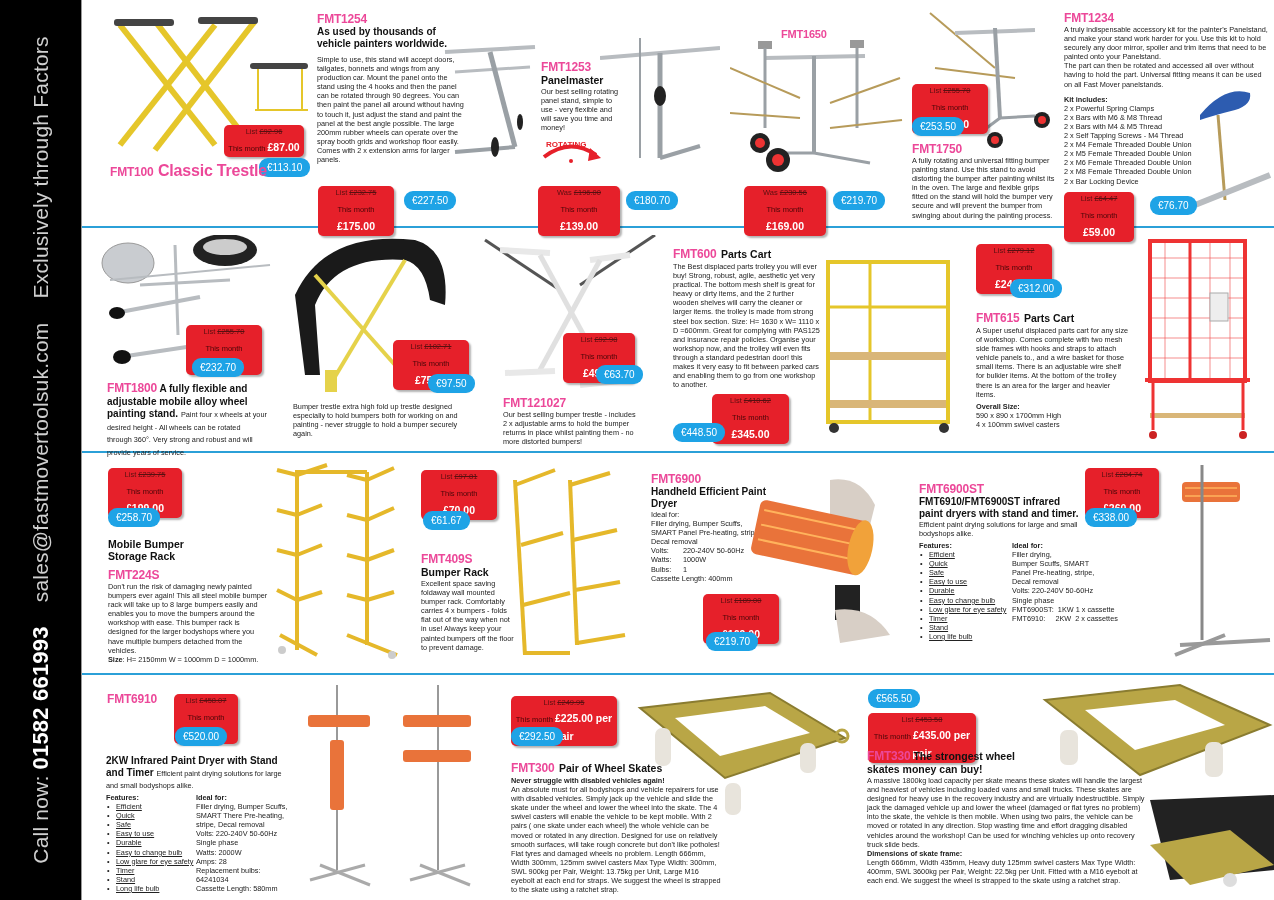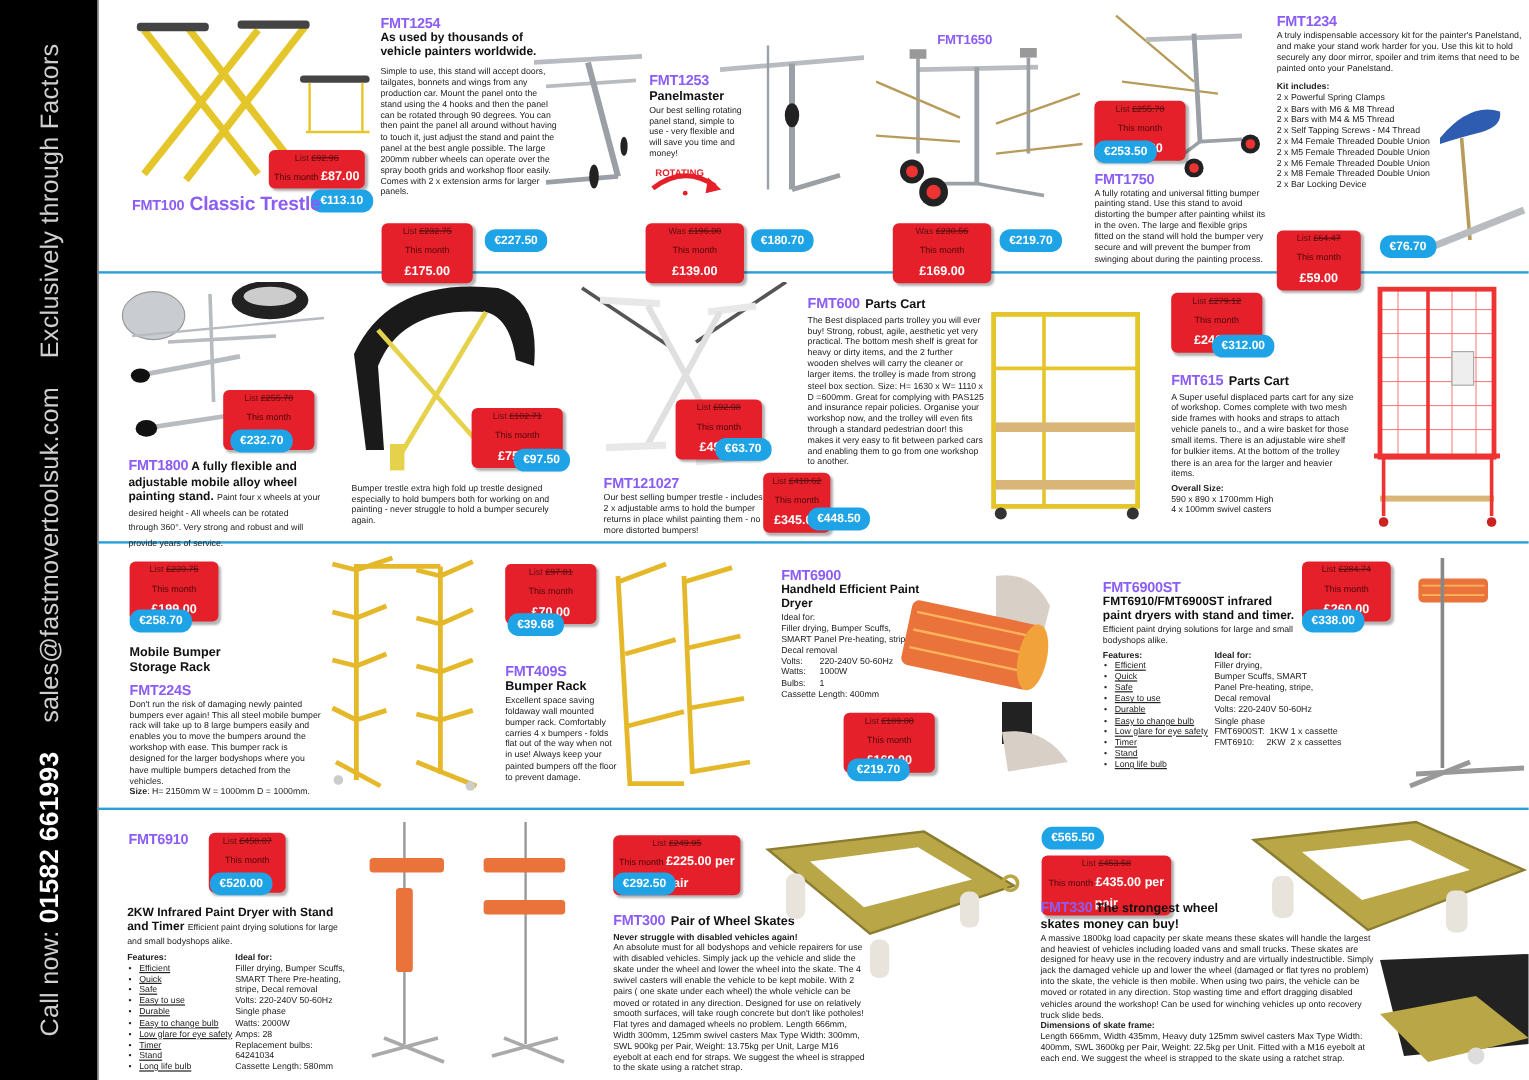--- a/index.html
+++ b/index.html
@@ -7,31 +7,31 @@
   body { font-family: "Liberation Sans", sans-serif; color: #222; position: relative; }
 
   .sidebar { position: absolute; left: 0; top: 0; width: 82px; height: 900px; background: #000; border-right: 1px solid #999; }
   .side-text { position: absolute; left: 41px; top: 450px; transform: translate(-50%, -50%) rotate(-90deg); white-space: nowrap; color: #cfcfcf; font-size: 21px; font-weight: 300; letter-spacing: 0.2px; width: 900px; text-align: center; }
   .side-text .phone { color: #fff; font-weight: bold; font-size: 22px; }
   .side-text .gap { display: inline-block; width: 18px; }
 
   .divider { position: absolute; left: 82px; width: 1192px; height: 2px; background: #2ba0d8; }
 
   .abs { position: absolute; }
-  .code { color: #8b5cf6; font-weight: bold; font-size: 12px; font-family: "Liberation Sans", sans-serif; letter-spacing: -0.2px; }
+  .code { color: #ec4899; font-weight: bold; font-size: 12px; font-family: "Liberation Sans", sans-serif; letter-spacing: -0.2px; }
   .title { font-weight: bold; font-size: 10.5px; color: #111; line-height: 13px; }
   .desc { font-size: 7.3px; line-height: 9.1px; color: #222; }
   .desc b, .bold { font-weight: bold; }
 
   .tag-red { position: absolute; background: #e6202a; border-radius: 5px; color: #fff; text-align: center; box-shadow: 2px 2px 2px rgba(0,0,0,0.3); padding: 2px 4px; }
   .tag-red .list { font-size: 7.5px; color: #5a0f10; line-height: 10px; display: block; }
   .tag-red .list s { color: #5a0f10; }
   .tag-red .now { font-size: 7.5px; color: #4a0608; line-height: 12px; }
   .tag-red .now b { color: #fff; font-size: 10.5px; font-weight: bold; }
-  .tag-blue { position: absolute; background: #1ea3e6; border-radius: 9px; color: #fff; font-weight: bold; font-size: 10px; padding: 4px 8px; text-align: left; }
+  .tag-blue { position: absolute; background: #1ea3e6; border-radius: 9px; color: #fff; font-weight: normal; font-size: 10px; padding: 4px 8px; text-align: left; }
 
   .img { position: absolute; }
   ul.feat { list-style: none; text-decoration: underline; }
   ul.feat li { position: relative; padding-left: 10px; }
   ul.feat li::before { content: "•"; position: absolute; left: 1px; }
 </style>
 </head>
 <body>
 
 <div class="sidebar">
@@ -155,20 +155,21 @@
 </div>
 <div class="tag-blue" style="left:912px;top:117px">€253.50</div>
 <div class="abs" style="left:912px;top:142px;width:145px">
   <div class="code">FMT1750</div>
   <div class="desc">A fully rotating and universal fitting bumper painting stand. Use this stand to avoid distorting the bumper after painting whilst its in the oven. The large and flexible grips fitted on the stand will hold the bumper very secure and will prevent the bumper from swinging about during the painting process.</div>
 </div>
 
 <div class="abs" style="left:1064px;top:11px;width:205px">
   <div class="code">FMT1234</div>
   <div class="desc">A truly indispensable accessory kit for the painter's Panelstand, and make your stand work harder for you. Use this kit to hold securely any door mirror, spoiler and trim items that need to be painted onto your Panelstand.</div>
+  <div class="desc">The part can then be rotated and accessed all over without having to hold the part. Universal fitting means it can be used on all Fast Mover panelstands.</div>
   <div class="desc bold" style="margin-top:6px">Kit includes:</div>
   <div class="desc">
     <div>2 x Powerful Spring Clamps</div>
     <div>2 x Bars with M6 &amp; M8 Thread</div>
     <div>2 x Bars with M4 &amp; M5 Thread</div>
     <div>2 x Self Tapping Screws - M4 Thread</div>
     <div>2 x M4 Female Threaded Double Union</div>
     <div>2 x M5 Female Threaded Double Union</div>
     <div>2 x M6 Female Threaded Double Union</div>
     <div>2 x M8 Female Threaded Double Union</div>
@@ -252,21 +253,21 @@
 </div>
 <svg class="img" style="left:820px;top:252px" width="140" height="185">
   <rect x="8" y="10" width="120" height="160" fill="none" stroke="#e5c62a" stroke-width="4"></rect>
   <line x1="50" y1="10" x2="50" y2="170" stroke="#e5c62a" stroke-width="3"></line>
   <line x1="8" y1="55" x2="128" y2="55" stroke="#e5c62a" stroke-width="3"></line>
   <rect x="10" y="100" width="116" height="8" fill="#d9b678"></rect>
   <rect x="10" y="148" width="116" height="8" fill="#d9b678"></rect>
   <circle cx="14" cy="176" r="5" fill="#333"></circle>
     <circle cx="124" cy="176" r="5" fill="#333"></circle>
 </svg>
-<div class="tag-red" style="left:636px;top:394px;width:56px">
+<div class="tag-red" style="left:712px;top:394px;width:77px">
   <span class="list"><span>List</span> <s>£410.62</s></span>
   <span class="now"><span>This month</span> <b>£345.00</b></span>
 </div>
 <div class="tag-blue" style="left:673px;top:423px">€448.50</div>
 
 <div class="tag-red" style="left:976px;top:244px;width:76px">
   <span class="list"><span>List</span> <s>£279.12</s></span>
   <span class="now"><span>This month</span> <b>£240.00</b></span>
 </div>
 <div class="tag-blue" style="left:1010px;top:279px">€312.00</div>
@@ -336,21 +337,21 @@
       <line x1="95" y1="140" x2="122" y2="132"></line>
   </g>
   <circle cx="10" cy="190" r="4" fill="#ccc"></circle>
     <circle cx="120" cy="195" r="4" fill="#ccc"></circle>
 </svg>
 
 <div class="tag-red" style="left:421px;top:470px;width:76px">
   <span class="list"><span>List</span> <s>£97.81</s></span>
   <span class="now"><span>This month</span> <b>£70.00</b></span>
 </div>
-<div class="tag-blue" style="left:423px;top:511px">€39.68</div>
+<div class="tag-blue" style="left:423px;top:511px">€61.67</div>
 <div class="abs" style="left:421px;top:552px;width:95px">
   <div class="code">FMT409S</div>
   <div class="title">Bumper Rack</div>
   <div class="desc">Excellent space saving foldaway wall mounted bumper rack. Comfortably carries 4 x bumpers - folds flat out of the way when not in use! Always keep your painted bumpers off the floor to prevent damage.</div>
 </div>
 <svg class="img" style="left:505px;top:465px" width="135" height="195">
   <g stroke="#e5b82a" stroke-width="4">
     <line x1="10" y1="15" x2="20" y2="190"></line>
       <line x1="10" y1="20" x2="50" y2="5"></line>
     <line x1="16" y1="80" x2="58" y2="68"></line>

